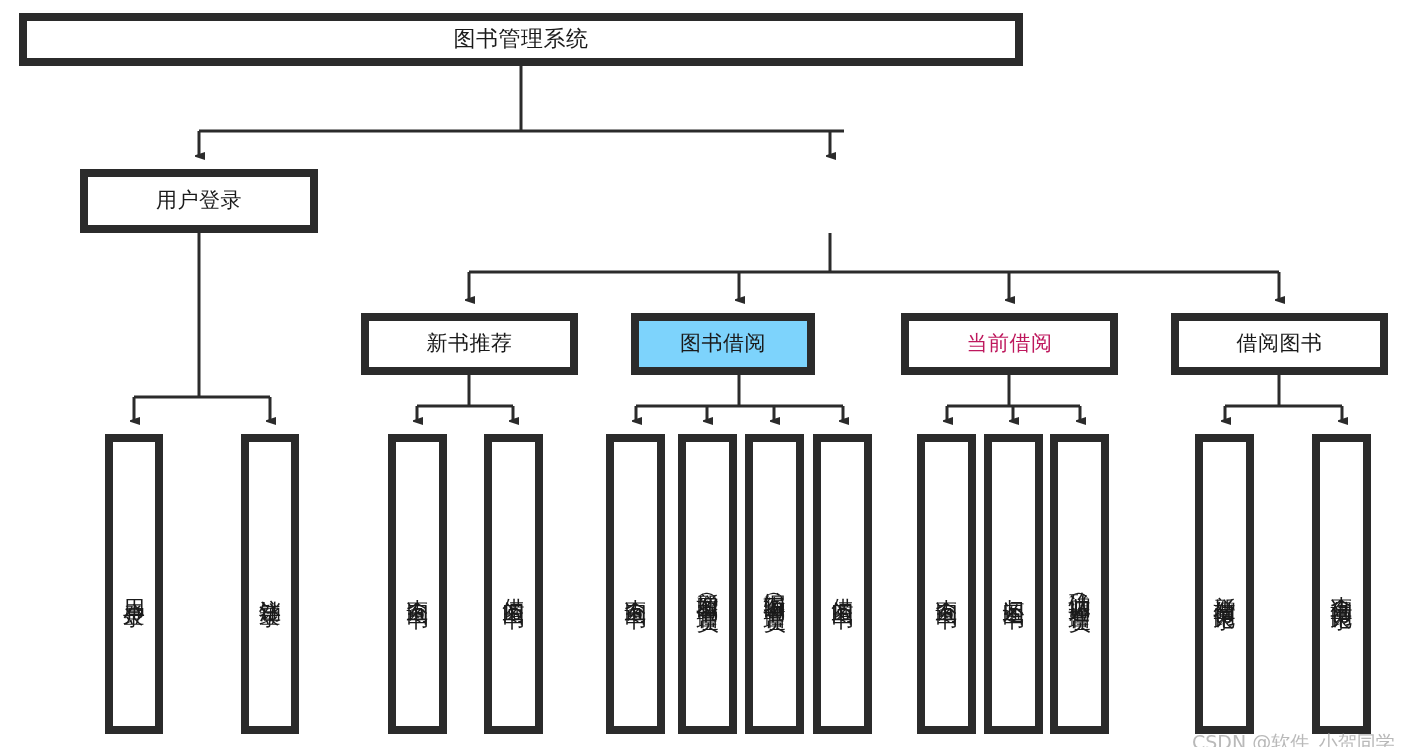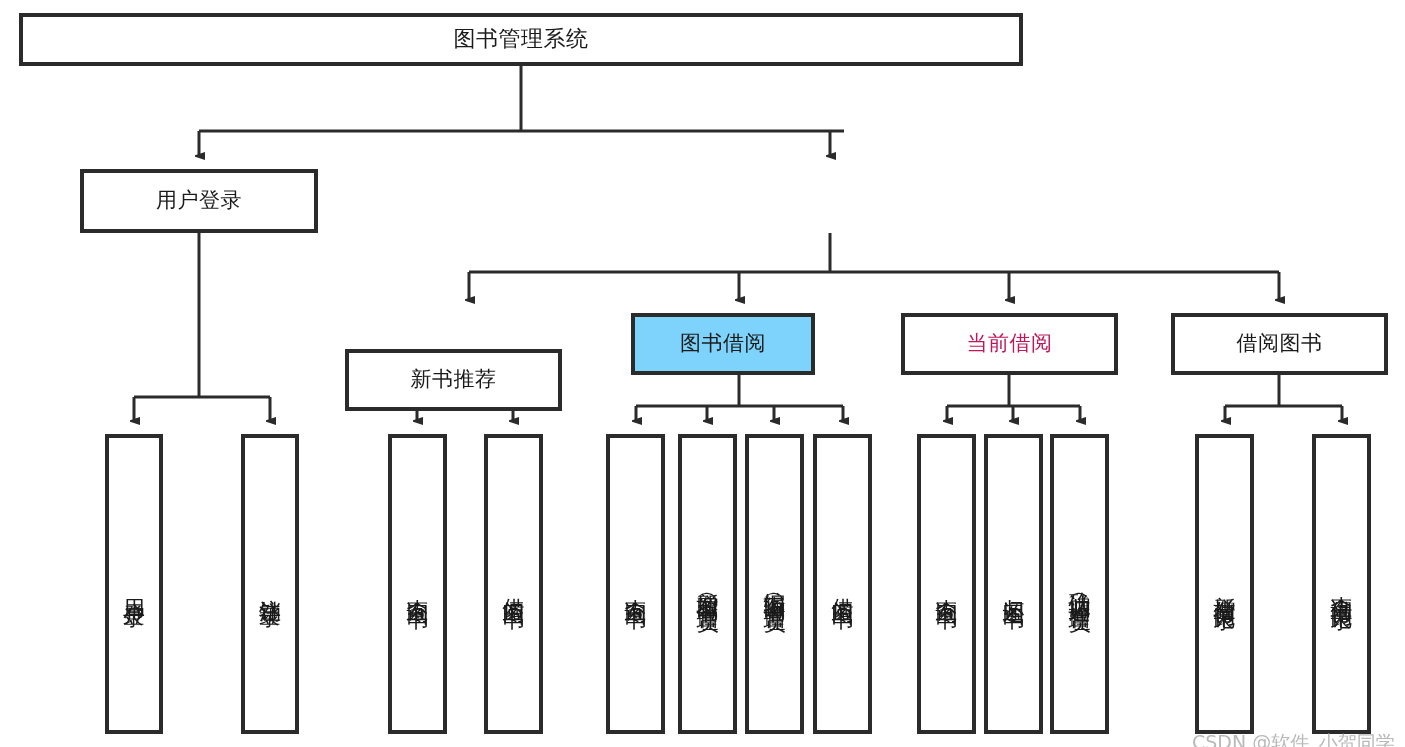--- a/index.html
+++ b/index.html
@@ -5,21 +5,21 @@
   html,body{margin:0;padding:0;background:#ffffff;}
   body{
     width:1405px;height:747px;overflow:hidden;
     font-family:"DejaVu Sans","Liberation Sans",sans-serif;
   }
   #stage{position:relative;width:1405px;height:747px;background:#fff;}
   svg.edges{position:absolute;left:0;top:0;width:1405px;height:747px;}
   .node{
     position:absolute;box-sizing:border-box;
     background:#ffffff;
-    border:4px solid #1d4ed8;
+    border:8px solid #1d4ed8;
     display:flex;align-items:center;justify-content:center;
     color:#1a1a1a;
   }
   .node .lbl{
     display:block;text-align:center;line-height:1.12;
     letter-spacing:0.5px;
   }
   .node.horiz .lbl{font-size:21px;}
   .node.root .lbl{font-size:22px;}
   .node.vert{
@@ -108,21 +108,21 @@
     <span class="lbl">用户登录</span>
   </div>
 
   <div class="node vert" style="left: 105px; top: 434px; width: 58px; height: 300px; border-color: rgb(43, 43, 43); background: rgb(255, 255, 255); color: rgb(26, 26, 26);">
     <span class="lbl">用户登录</span>
   </div>
   <div class="node vert" style="left: 241px; top: 434px; width: 58px; height: 300px; border-color: rgb(43, 43, 43); background: rgb(255, 255, 255); color: rgb(26, 26, 26);">
     <span class="lbl">注销登录</span>
   </div>
 
-  <div class="node horiz" style="left: 345px; top: 313px; width: 217px; height: 62px; border-color: rgb(43, 43, 43); background: rgb(255, 255, 255); color: rgb(26, 26, 26); margin-top: 36px;">
+  <div class="node horiz" style="left: 361px; top: 313px; width: 217px; height: 62px; border-color: rgb(43, 43, 43); background: rgb(255, 255, 255); color: rgb(26, 26, 26);">
     <span class="lbl">新书推荐</span>
   </div>
   <div class="node horiz" style="left: 631px; top: 313px; width: 184px; height: 62px; border-color: rgb(43, 43, 43); background: #7dd3fc; color: rgb(26, 26, 26);">
     <span class="lbl">图书借阅</span>
   </div>
   <div class="node horiz" style="left: 901px; top: 313px; width: 217px; height: 62px; border-color: rgb(43, 43, 43); background: rgb(255, 255, 255); color: #be185d;">
     <span class="lbl">当前借阅</span>
   </div>
   <div class="node horiz" style="left: 1171px; top: 313px; width: 217px; height: 62px; border-color: rgb(43, 43, 43); background: rgb(255, 255, 255); color: rgb(26, 26, 26);">
     <span class="lbl">借阅图书</span>

